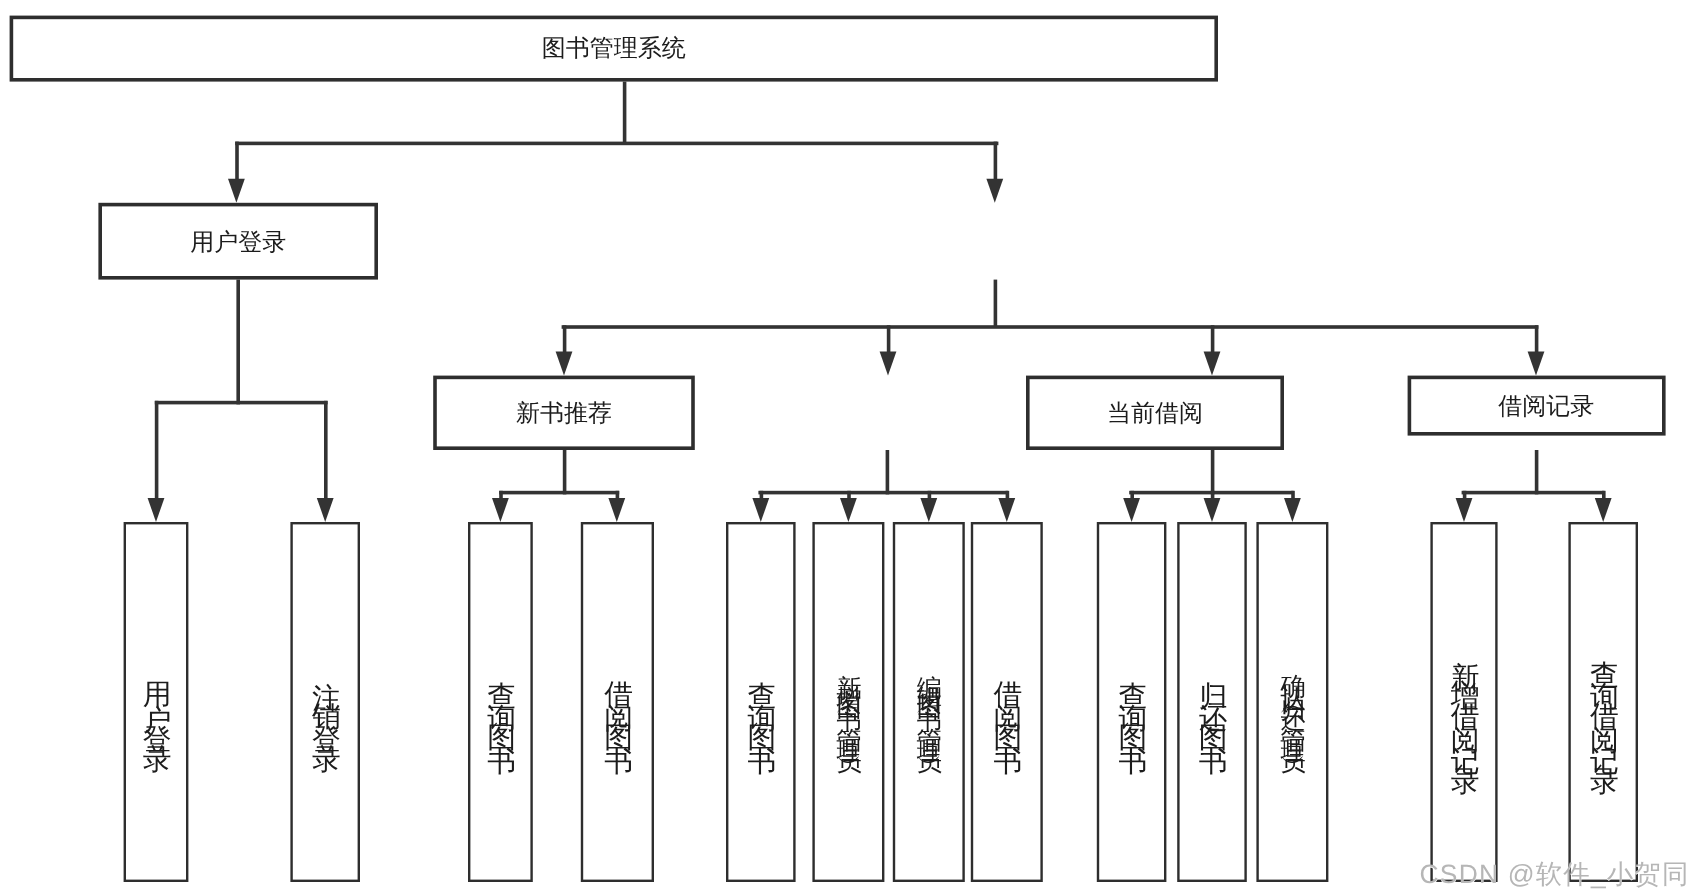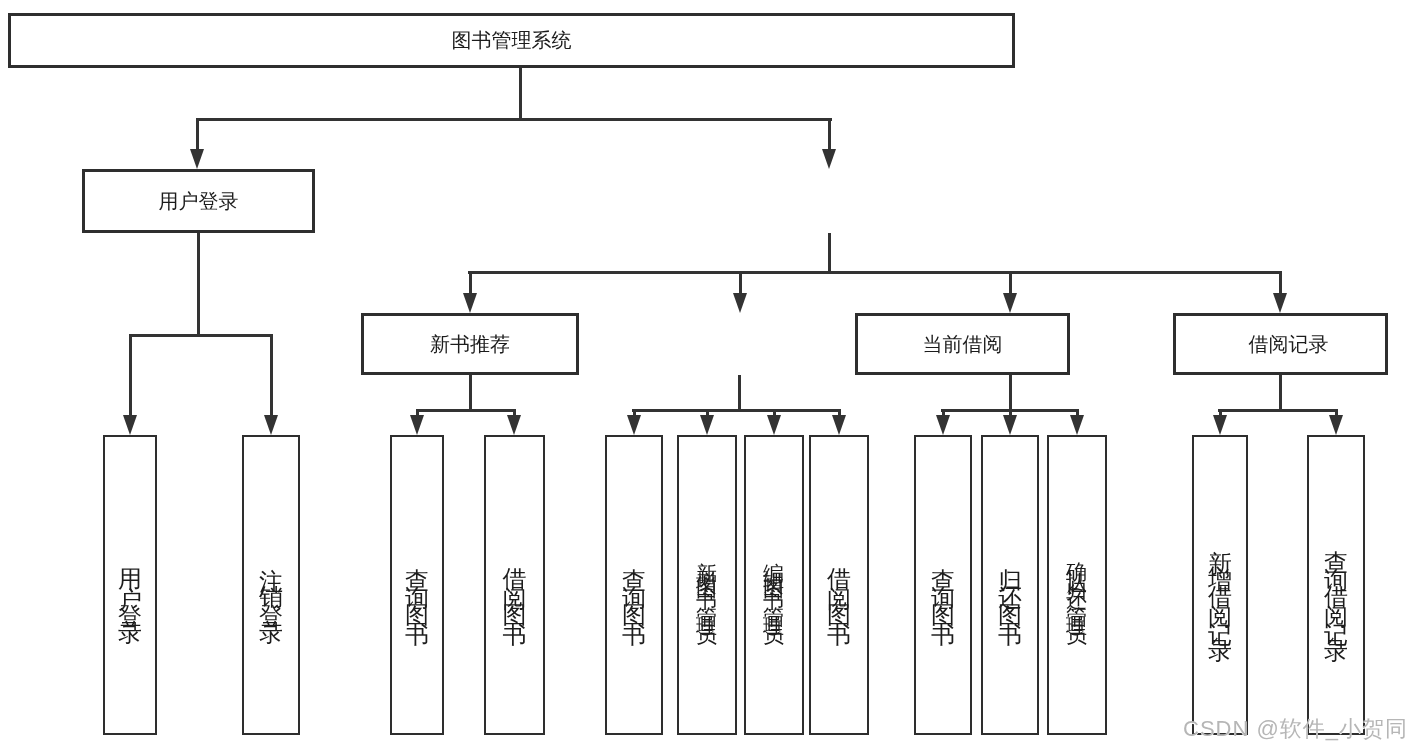--- a/index.html
+++ b/index.html
@@ -69,21 +69,21 @@
   <div class="ahead" style="left:1003px;top:293px;"></div>
   <div class="vline" style="left:1279px;top:271px;height:24px;"></div>
   <div class="ahead" style="left:1273px;top:293px;"></div>
 
   <div class="box" style="left:361px;top:313px;width:218px;height:62px;align-items:center;">
     <span>新书推荐</span>
   </div>
   <div class="box" style="left:855px;top:313px;width:215px;height:62px;">
     <span>当前借阅</span>
   </div>
-  <div class="box" style="left:1173px;top:313px;width:215px;height:62px;padding-left:16px;">
+  <div class="box" style="left:1173px;top:313px;width:215px;height:50px;padding-left:16px;">
     <span>借阅记录</span>
   </div>
 
   <div class="vline" style="left:469px;top:375px;height:37px;"></div>
   <div class="vline" style="left:738px;top:375px;height:37px;"></div>
   <div class="vline" style="left:1009px;top:375px;height:37px;"></div>
   <div class="vline" style="left:1279px;top:375px;height:37px;"></div>
 
   <div class="hline" style="left:416px;top:409px;width:100px;"></div>
   <div class="hline" style="left:632px;top:409px;width:208px;"></div>

